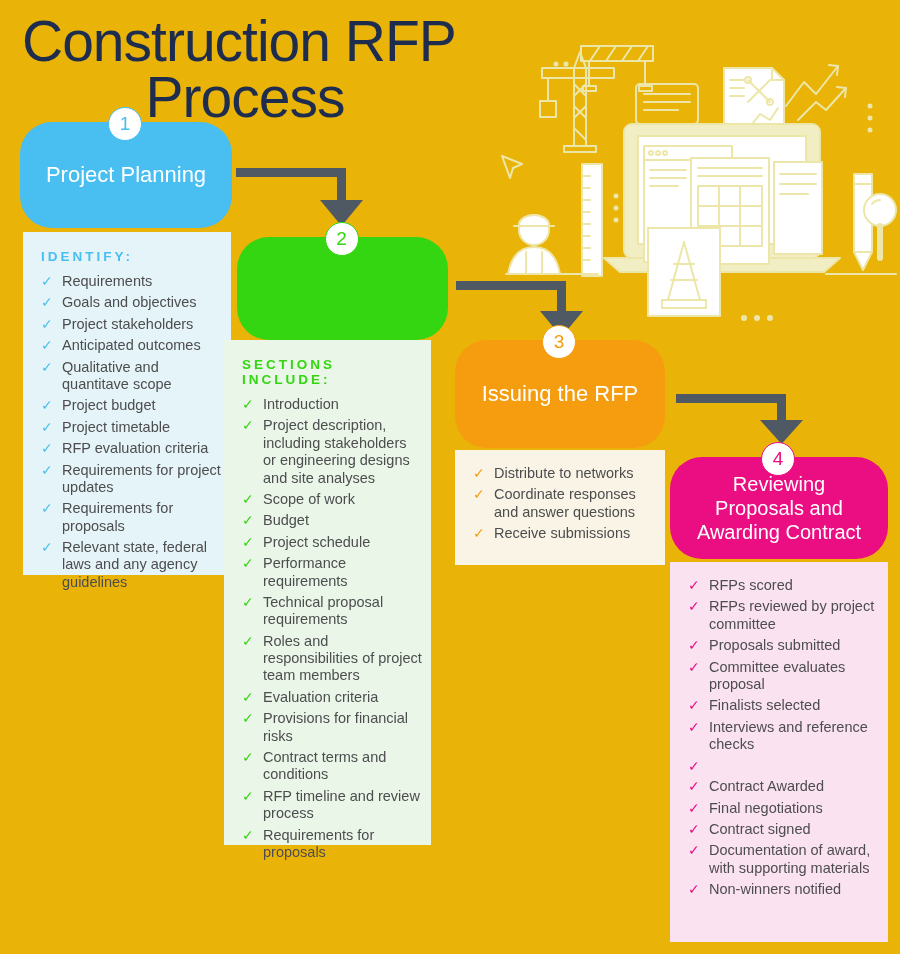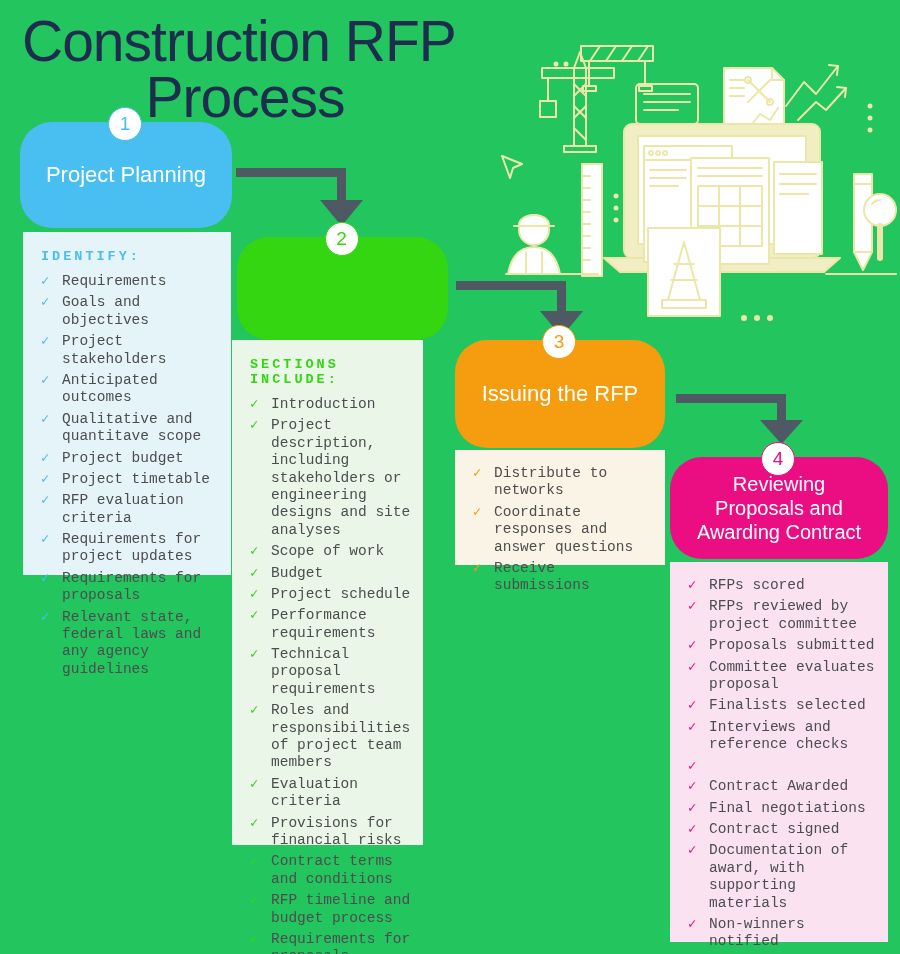--- a/index.html
+++ b/index.html
@@ -1,19 +1,19 @@
 <!DOCTYPE html>
 <html><head>
 <meta charset="utf-8">
 <style>
   * { margin:0; padding:0; box-sizing:border-box; }
   html,body { background:#ffffff; }
   body { font-family:"Liberation Sans", sans-serif; }
   .container {
-    position:relative; width:900px; height:954px; background:#22c55e;
+    position:relative; width:900px; height:954px; background:#eab308;
     overflow:hidden;
     --title-color:#1E2C4E; --arrow-color:#4E5963; --text-color:#4D4D4F; --illus:#ECE7A9;
   }
 
   
   .title { position:absolute; left:22px; top:10px; width:472px; color:var(--title-color); font-weight:300; }
   .title .l1 { font-size:57px; line-height:1.12; letter-spacing:-1px; }
   .title .l2 { font-size:57px; line-height:1.05; letter-spacing:-1px; text-align:center; padding-right:26px; margin-top:-6px; }
 
   
@@ -29,23 +29,23 @@
   .pos-3 .box { left:670px; top:457px; width:218px; height:102px; font-size:20px; padding:0 22px; }
 
   .num-circle {
     position:absolute; top:-15px; left:calc(50% - 18px);
     width:34px; height:34px; border-radius:50%;
     background:#ffffff; border:1.5px solid var(--step-color);
     color:var(--step-color); font-size:19px;
     display:flex; align-items:center; justify-content:center;
   }
 
-  .panel { position:absolute; background:var(--panel-color); padding:15px 8px 0 16px;font-family:Liberation Mono, monospace; }
+  .panel { position:absolute; background:var(--panel-color); padding:15px 8px 0 16px; }
   .pos-0 .panel { left:23px;  top:232px; width:208px; height:343px; }
-  .pos-1 .panel { left:232px; top:340px; width:191px; height:505px; }
+  .pos-1 .panel { left:224px; top:340px; width:207px; height:505px; }
   .pos-2 .panel { left:455px; top:450px; width:210px; height:115px; }
   .pos-3 .panel { left:670px; top:562px; width:218px; height:380px; }
 
   .list-header {
     color:var(--step-color); font-size:13.5px; font-weight:bold;
     letter-spacing:3px; margin:2px 0 9px 2px;
   }
   .check-list { list-style:none; }
   .check-list li { display:flex; margin-bottom:4px; font-size:14.5px; line-height:1.2; }
   .check { color:var(--step-color); flex:0 0 23px; font-size:14px; padding-left:2px; }
@@ -351,21 +351,21 @@
           <li>
             <span class="check">✓</span>
             <span class="item-text">Provisions for financial risks</span>
           </li>
           <li>
             <span class="check">✓</span>
             <span class="item-text">Contract terms and conditions</span>
           </li>
           <li>
             <span class="check">✓</span>
-            <span class="item-text">RFP timeline and budget process</span>
+            <span class="item-text">RFP timeline and review process</span>
           </li>
           <li>
             <span class="check">✓</span>
             <span class="item-text">Requirements for proposals</span>
           </li>
         </ul>
     </div>
   </div>
 
   <div class="step pos-2" style="--step-color: #F59D0E; --panel-color: #F9F4E5;">

